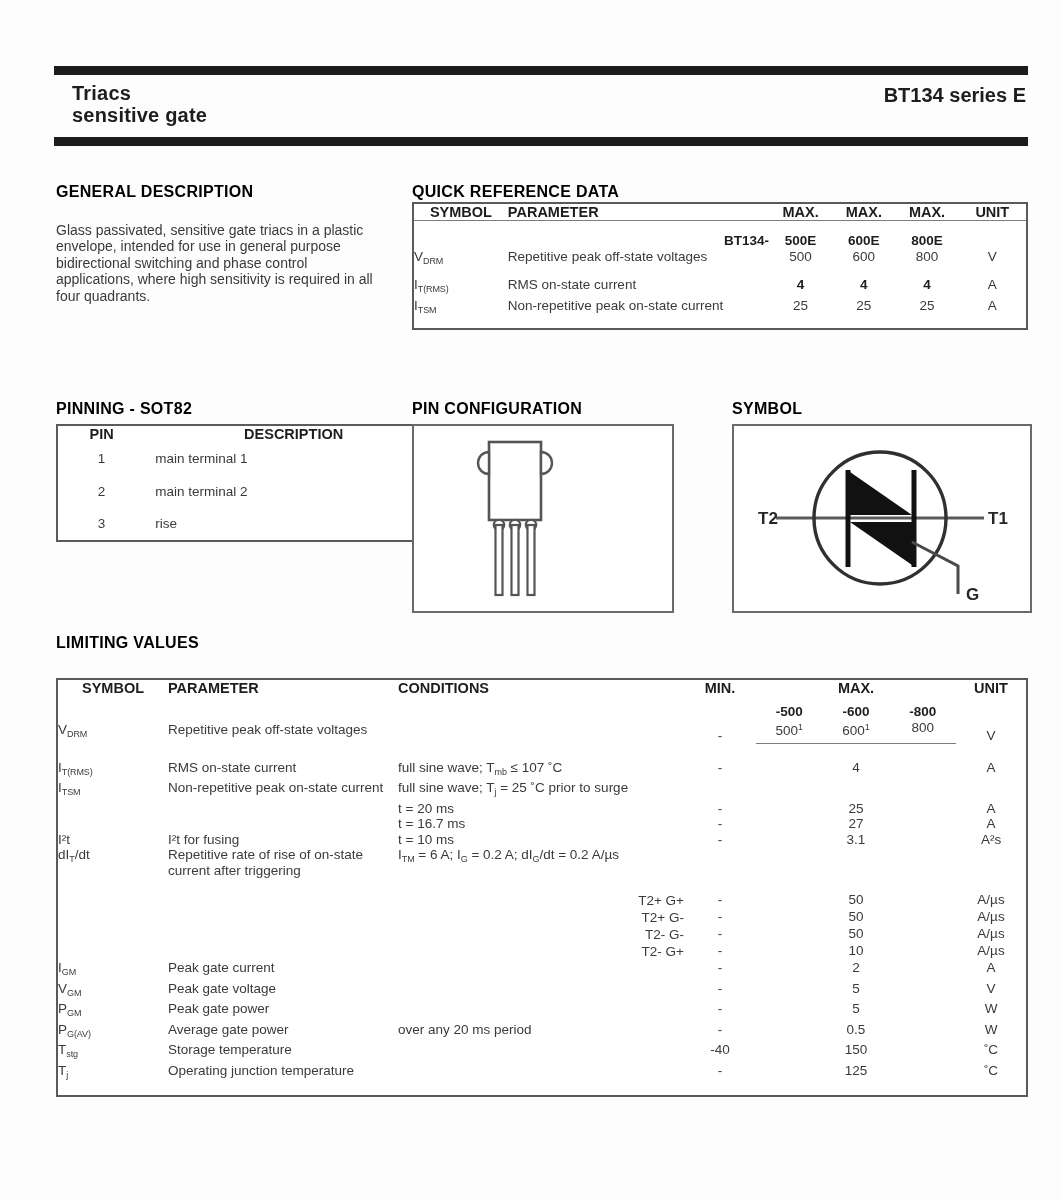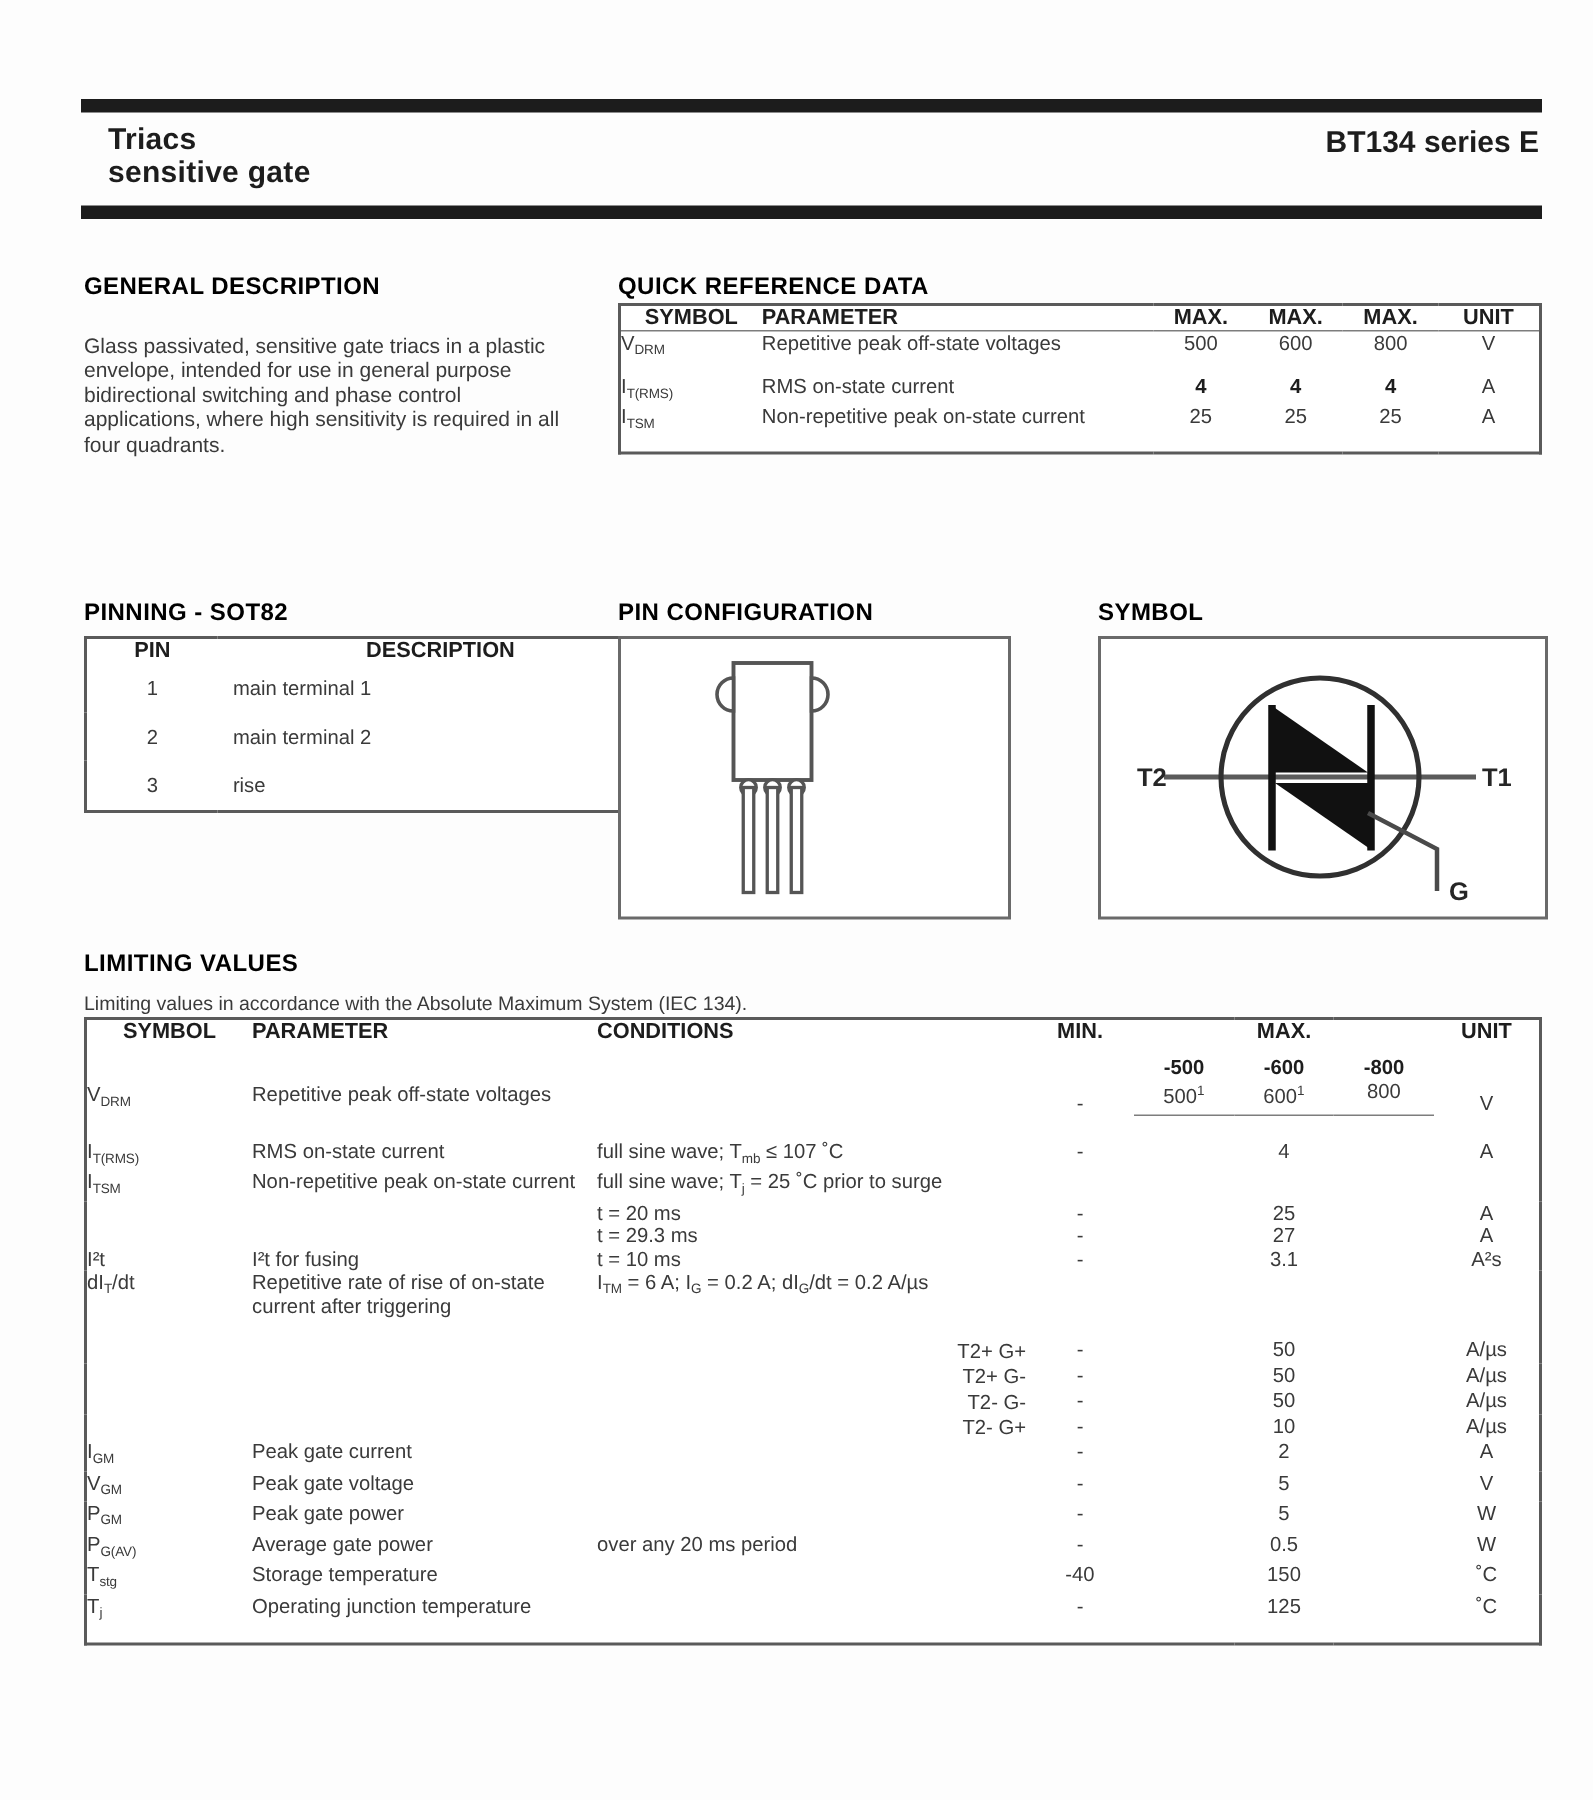--- a/index.html
+++ b/index.html
@@ -83,20 +83,28 @@
     <tbody>
         <tr>
       <td class="hd ctr vline hdunder" style="width:92px;">SYMBOL</td>
       <td class="hd vline hdunder" style="width:256px;">PARAMETER</td>
       <td class="hd ctr vline hdunder" style="width:62px;">MAX.</td>
       <td class="hd ctr vline hdunder" style="width:62px;">MAX.</td>
       <td class="hd ctr vline hdunder" style="width:62px;">MAX.</td>
       <td class="hd ctr hdunder" style="width:66px;">UNIT</td>
     </tr>
 
+    <tr>
+      <td class="vline" style="height:14px;"></td>
+      <td class="cell rt bold vline" style="padding-top:12px;">BT134-</td>
+      <td class="cell ctr bold vline" style="padding-top:12px;">500E</td>
+      <td class="cell ctr bold vline" style="padding-top:12px;">600E</td>
+      <td class="cell ctr bold vline" style="padding-top:12px;">800E</td>
+      <td class="cell"></td>
+    </tr>
 
     <tr>
       <td class="cell vline">
         <span>V</span><sub>DRM</sub>
       </td>
       <td class="cell vline" style="width:256px;">Repetitive peak off-state voltages</td>
       <td class="cell ctr vline">500</td>
       <td class="cell ctr vline">600</td>
       <td class="cell ctr vline">800</td>
       <td class="cell ctr">V</td>
@@ -186,21 +194,20 @@
 
       <polyline points="178,116 224,140 224,168" fill="none" stroke="#4a4a4a" stroke-width="3"></polyline>
 
       <text x="24" y="98" font-family="Liberation Sans, sans-serif" font-size="17" font-weight="bold" fill="#262626">T2</text>
       <text x="254" y="98" font-family="Liberation Sans, sans-serif" font-size="17" font-weight="bold" fill="#262626">T1</text>
       <text x="232" y="174" font-family="Liberation Sans, sans-serif" font-size="17" font-weight="bold" fill="#262626">G</text>
     </svg>
   </div>
 
   <div class="sec-h" style="left:46px;top:634px;">LIMITING VALUES</div>
-  <div class="lv-note">Limiting values in accordance with the Absolute Maximum System (IEC 134).</div>
 
   <table class="tbl" id="lv">
 
     <tbody>
         <tr>
       <td class="hd ctr vline hrule" style="width:110px;" rowspan="2">SYMBOL</td>
       <td class="hd vline hrule" style="width:230px;" rowspan="2">PARAMETER</td>
       <td class="hd vline hrule" style="width:286px;" rowspan="2">CONDITIONS</td>
       <td class="hd ctr vline hrule" style="width:72px;" rowspan="2">MIN.</td>
       <td class="hd ctr vline hrule" colspan="3" style="width:200px;">MAX.</td>
@@ -257,21 +264,21 @@
       <td class="cell vline"></td>
       <td class="cell vline">t = 20 ms</td>
       <td class="cell ctr vline">-</td>
       <td class="cell ctr vline" colspan="3">25</td>
       <td class="cell ctr">A</td>
     </tr>
 
     <tr>
       <td class="cell vline"></td>
       <td class="cell vline"></td>
-      <td class="cell vline">t = 29.3 ms</td>
+      <td class="cell vline">t = 16.7 ms</td>
       <td class="cell ctr vline">-</td>
       <td class="cell ctr vline" colspan="3">27</td>
       <td class="cell ctr">A</td>
     </tr>
 
     <tr>
       <td class="cell vline">I²t</td>
       <td class="cell vline">I²t for fusing</td>
       <td class="cell vline">t = 10 ms</td>
       <td class="cell ctr vline">-</td>

